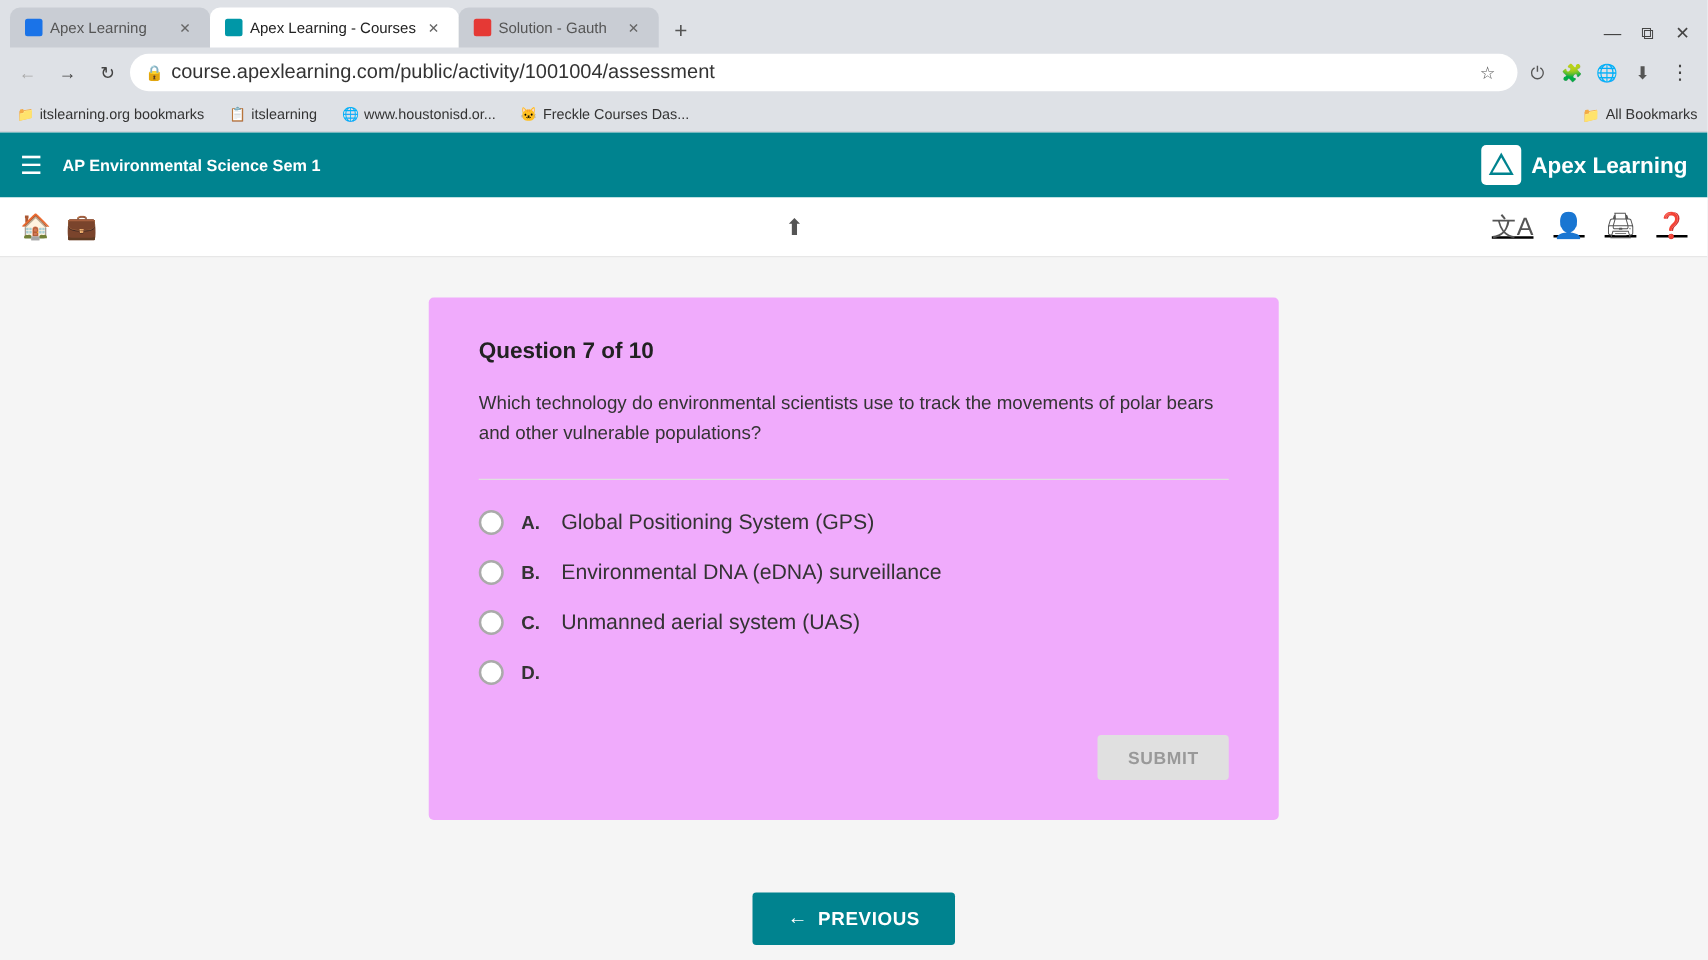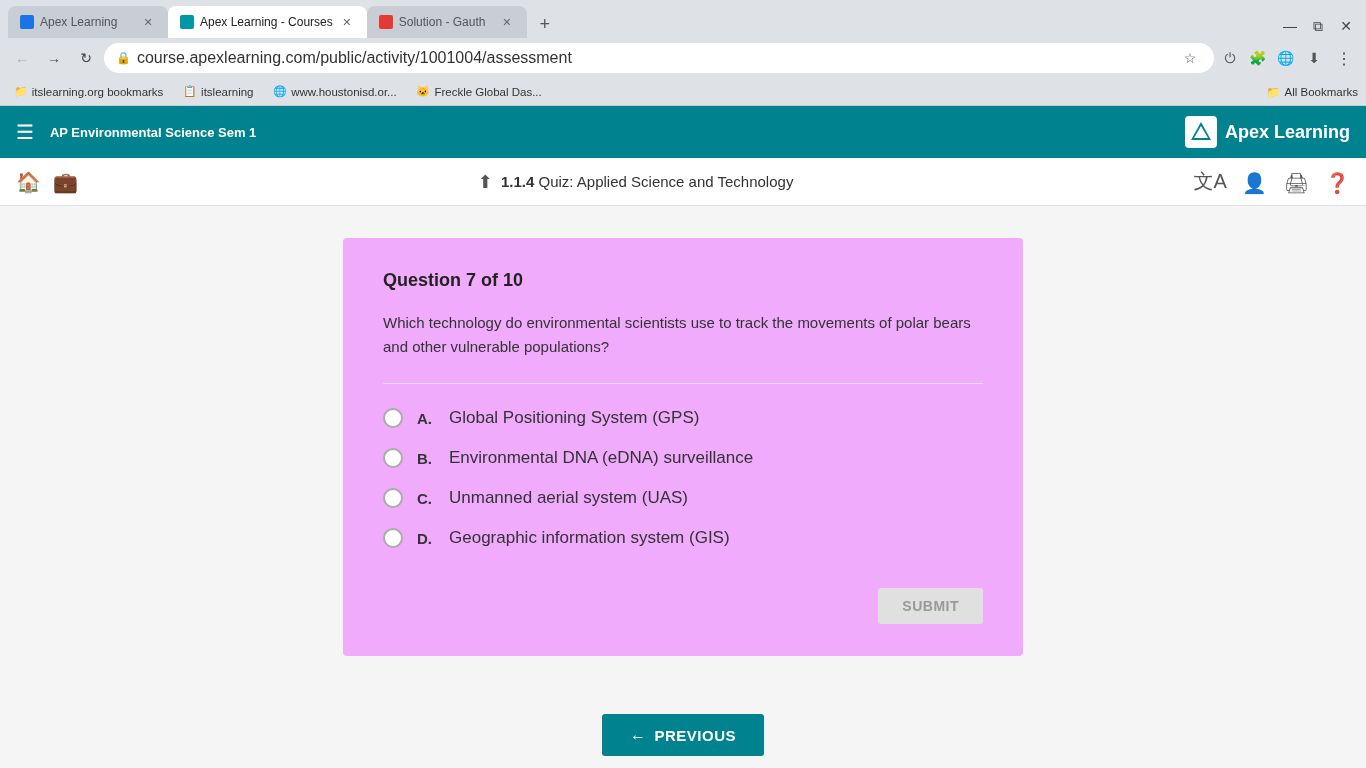--- a/index.html
+++ b/index.html
@@ -51,21 +51,21 @@
     .apex-logo-icon svg { width: 24px; height: 24px; }
     .apex-logo-text { font-size: 18px; font-weight: bold; color: white; }
 
     
     .sub-header { display: flex; align-items: center; padding: 0 16px; height: 48px; border-bottom: 1px solid #e0e0e0; flex-shrink: 0; background: #fff; }
     .sub-header-left { display: flex; align-items: center; gap: 12px; }
     .home-icon, .briefcase-icon { font-size: 20px; color: #555; cursor: pointer; }
     .quiz-nav { display: flex; align-items: center; gap: 8px; flex: 1; justify-content: center; }
     .quiz-nav-icon { font-size: 18px; color: #555; }
     .quiz-nav-text { font-size: 15px; color: #333; }
-    .sub-header-right { display: flex; align-items: flex-end; gap: 16px; }
+    .sub-header-right { display: flex; align-items: flex-start; gap: 16px; text-decoration: underline; }
     .sub-header-icon { font-size: 20px; color: #555; cursor: pointer; }
 
     
     .main-content { flex: 1; overflow-y: auto; padding: 32px 16px 80px; background: #f5f5f5; }
     .quiz-container { max-width: 680px; margin: 0 auto; background: #f0abfc; padding: 32px 40px; border-radius: 4px; }
     .question-number { font-size: 18px; font-weight: bold; color: #222; margin-bottom: 20px; }
     .question-text { font-size: 15px; color: #333; line-height: 1.6; margin-bottom: 24px; }
     .question-divider { border: none; border-top: 1px solid #e0e0e0; margin-bottom: 24px; }
     .options-list { list-style: none; display: flex; flex-direction: column; gap: 20px; }
     .option-item { display: flex; align-items: center; gap: 14px; cursor: pointer; }
@@ -134,21 +134,21 @@
     <div class="bookmark-item">
       <span class="bookmark-icon">📋</span>
       <span>itslearning</span>
     </div>
     <div class="bookmark-item">
       <span class="bookmark-icon">🌐</span>
       <span>www.houstonisd.or...</span>
     </div>
     <div class="bookmark-item">
       <span class="bookmark-icon">🐱</span>
-      <span>Freckle Global Das...</span>
+      <span>Freckle Courses Das...</span>
     </div>
     <div class="bookmarks-right">
       <span>📁</span>
       <span>All Bookmarks</span>
     </div>
   </div>
 </div>
 
 <div class="app-wrapper">
 
@@ -166,21 +166,20 @@
     </div>
   </div>
 
   <div class="sub-header">
     <div class="sub-header-left">
       <span class="home-icon">🏠</span>
       <span class="briefcase-icon">💼</span>
     </div>
     <div class="quiz-nav">
       <span class="quiz-nav-icon">⬆</span>
-      <span class="quiz-nav-text"><span style="font-weight:bold;">1.1.4</span> <span>Quiz:</span> <span>Applied Science and Technology</span></span>
     </div>
     <div class="sub-header-right">
       <span class="sub-header-icon">文A</span>
       <span class="sub-header-icon">👤</span>
       <span class="sub-header-icon">🖨</span>
       <span class="sub-header-icon">❓</span>
     </div>
   </div>
 
   <div class="main-content">
@@ -200,21 +199,20 @@
           <span class="option-text">Environmental DNA (eDNA) surveillance</span>
         </li>
         <li class="option-item">
           <input type="radio" class="option-radio" name="quiz-answer" style="">
           <span class="option-letter">C.</span>
           <span class="option-text">Unmanned aerial system (UAS)</span>
         </li>
         <li class="option-item">
           <input type="radio" class="option-radio" name="quiz-answer" style="">
           <span class="option-letter">D.</span>
-          <span class="option-text">Geographic information system (GIS)</span>
         </li>
       </ul>
       <div class="submit-row">
         <button class="submit-btn">SUBMIT</button>
       </div>
     </div>
   </div>
 </div>
 
 <div class="footer-nav">

